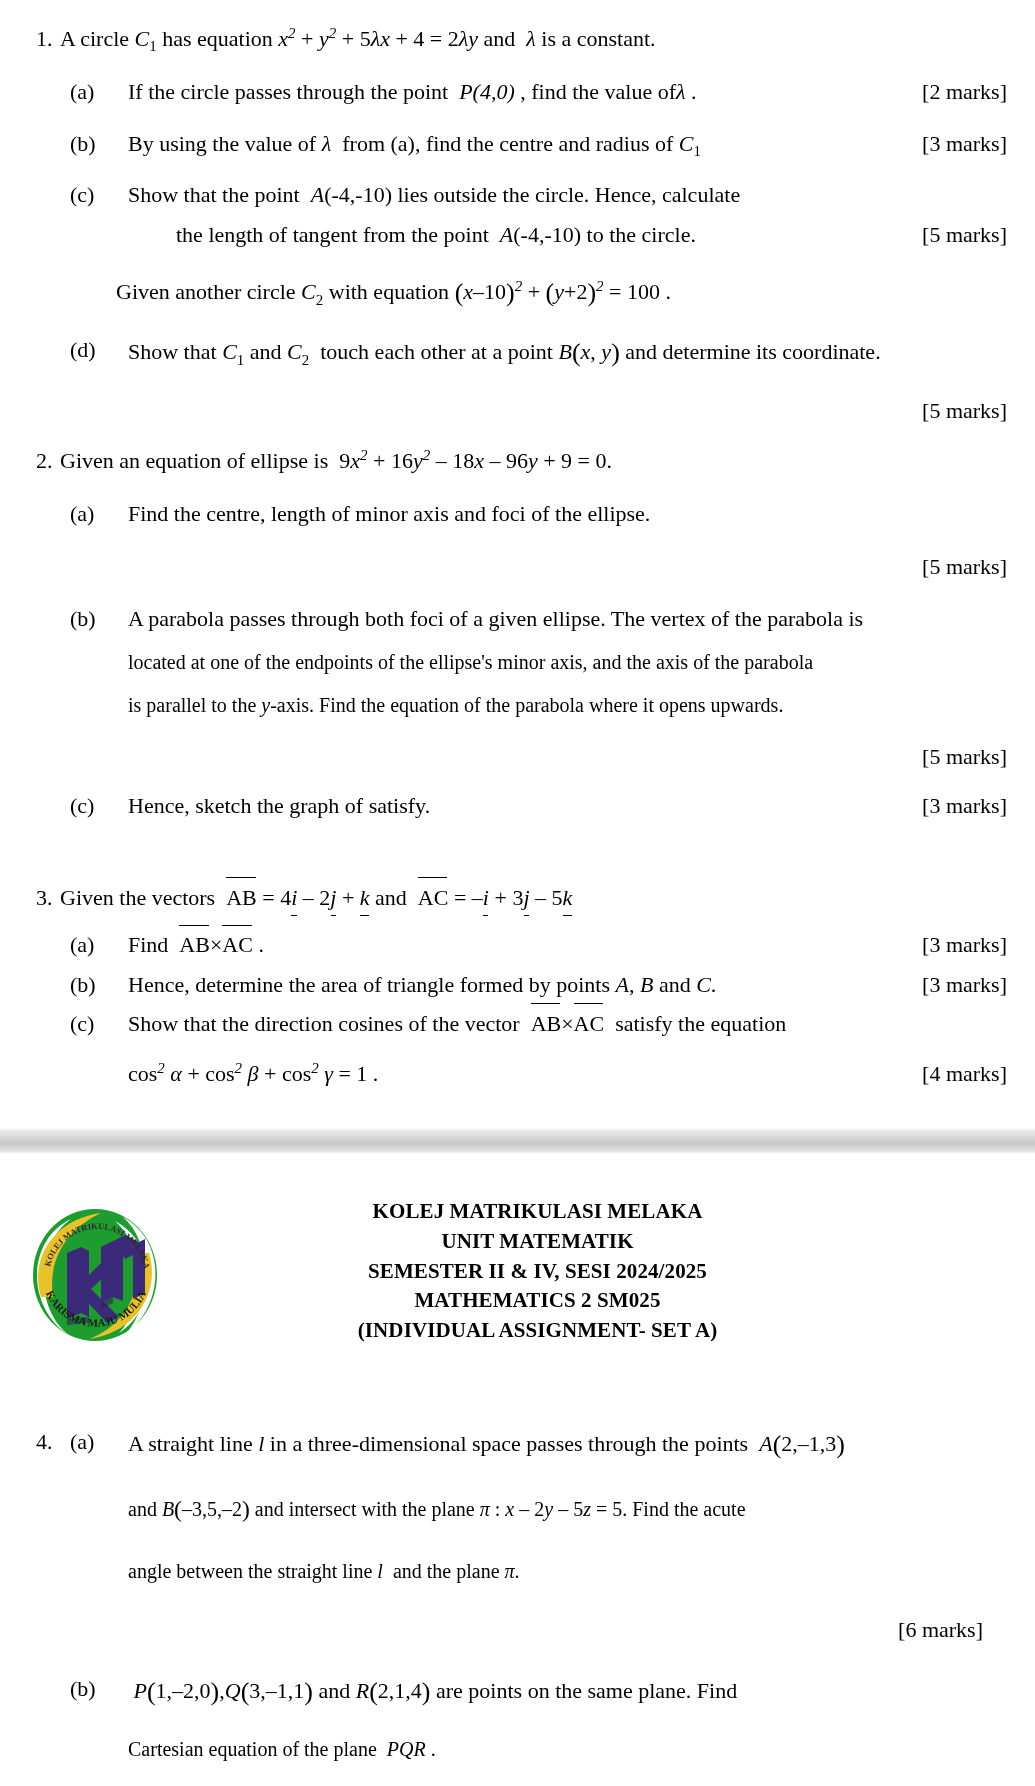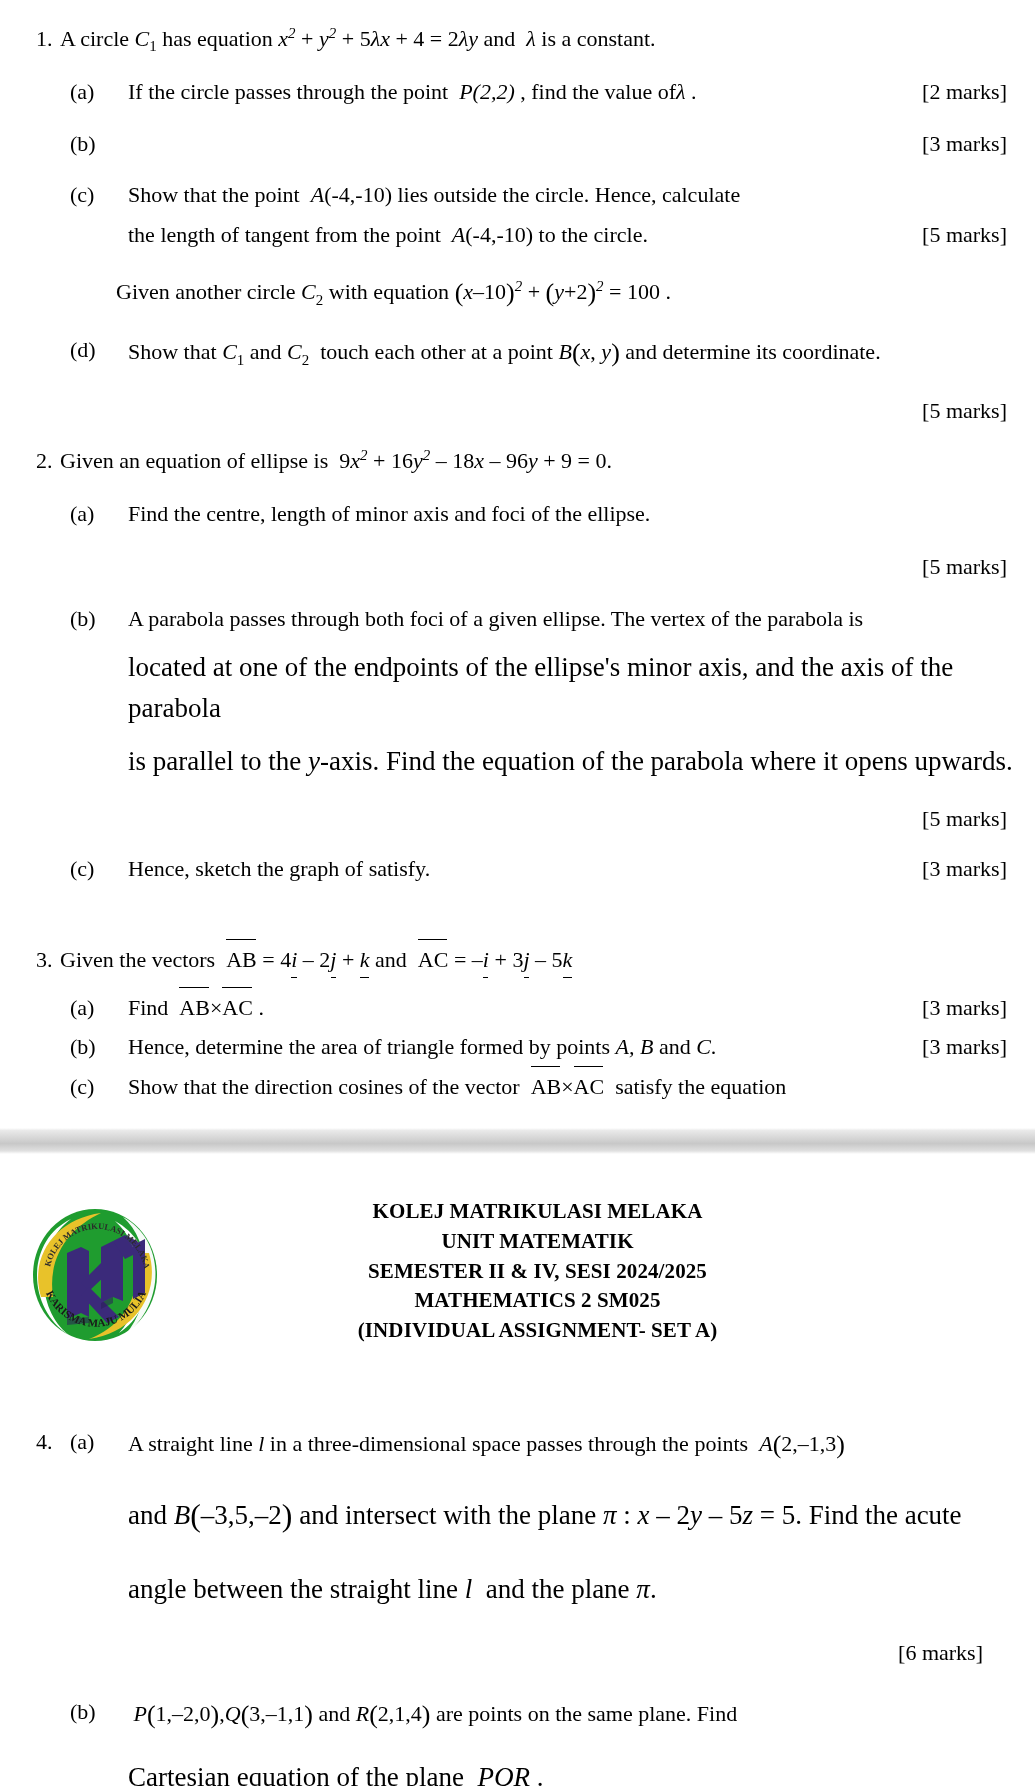--- a/index.html
+++ b/index.html
@@ -74,21 +74,21 @@
     white-space: nowrap;
   }
   .marks-line {
     text-align: right;
     padding-right: 28px;
     font-size: 22px;
     line-height: 1.52;
   }
   .indent-body {
     padding-left: 128px;
-    font-size: 27px;
+    font-size: 20px;
     line-height: 1.52;
   }
   .indent-stmt {
     padding-left: 96px;
     font-size: 22px;
     line-height: 1.52;
     margin-left: 20px;
   }
 
   
@@ -159,39 +159,42 @@
         A circle <span class="m">C</span><sub class="e">1</sub> has equation
         <span class="m">x</span><sup class="e">2</sup> + <span class="m">y</span><sup class="e">2</sup> + 5<span class="m">λx</span> + 4 = 2<span class="m">λy</span>
         and &nbsp;<span class="m">λ</span> is a constant.
       </div>
     </div>
 
     <div class="qrow" style="margin-top:20px;">
       <div class="qnum"></div>
       <div class="qlet">(a)</div>
       <div class="qtext">
-        If the circle passes through the point &nbsp;<span class="m">P(</span><span class="m">2,2)</span> , find the value of<span class="m">λ</span> .
+        If the circle passes through the point &nbsp;<span class="m">P(</span><span class="m">4,0)</span> , find the value of<span class="m">λ</span> .
       </div>
       <div class="marks">[2 marks]</div>
     </div>
 
     <div class="qrow" style="margin-top:18px;">
       <div class="qnum"></div>
       <div class="qlet">(b)</div>
+      <div class="qtext">
+        By using the value of <span class="m">λ</span> &nbsp;from (a), find the centre and radius of <span class="m">C</span><sub class="e">1</sub>
+      </div>
       <div class="marks">[3 marks]</div>
     </div>
 
     <div class="qrow" style="margin-top:18px;">
       <div class="qnum"></div>
       <div class="qlet">(c)</div>
       <div class="qtext">
         Show that the point &nbsp;<span class="m">A</span>(-4,-10) lies outside the circle. Hence, calculate
       </div>
     </div>
-    <div class="qrow" style="margin-top:6px;">
+    <div class="qrow" style="margin-top:6px;margin-left:48px;">
       <div class="qnum"></div>
       <div class="qlet"></div>
       <div class="qtext">
         the length of tangent from the point &nbsp;<span class="m">A</span>(-4,-10) to the circle.
       </div>
       <div class="marks">[5 marks]</div>
     </div>
 
     <div class="indent-stmt" style="margin-top:22px;">
       Given another circle <span class="m">C</span><sub class="e">2</sub> with equation

